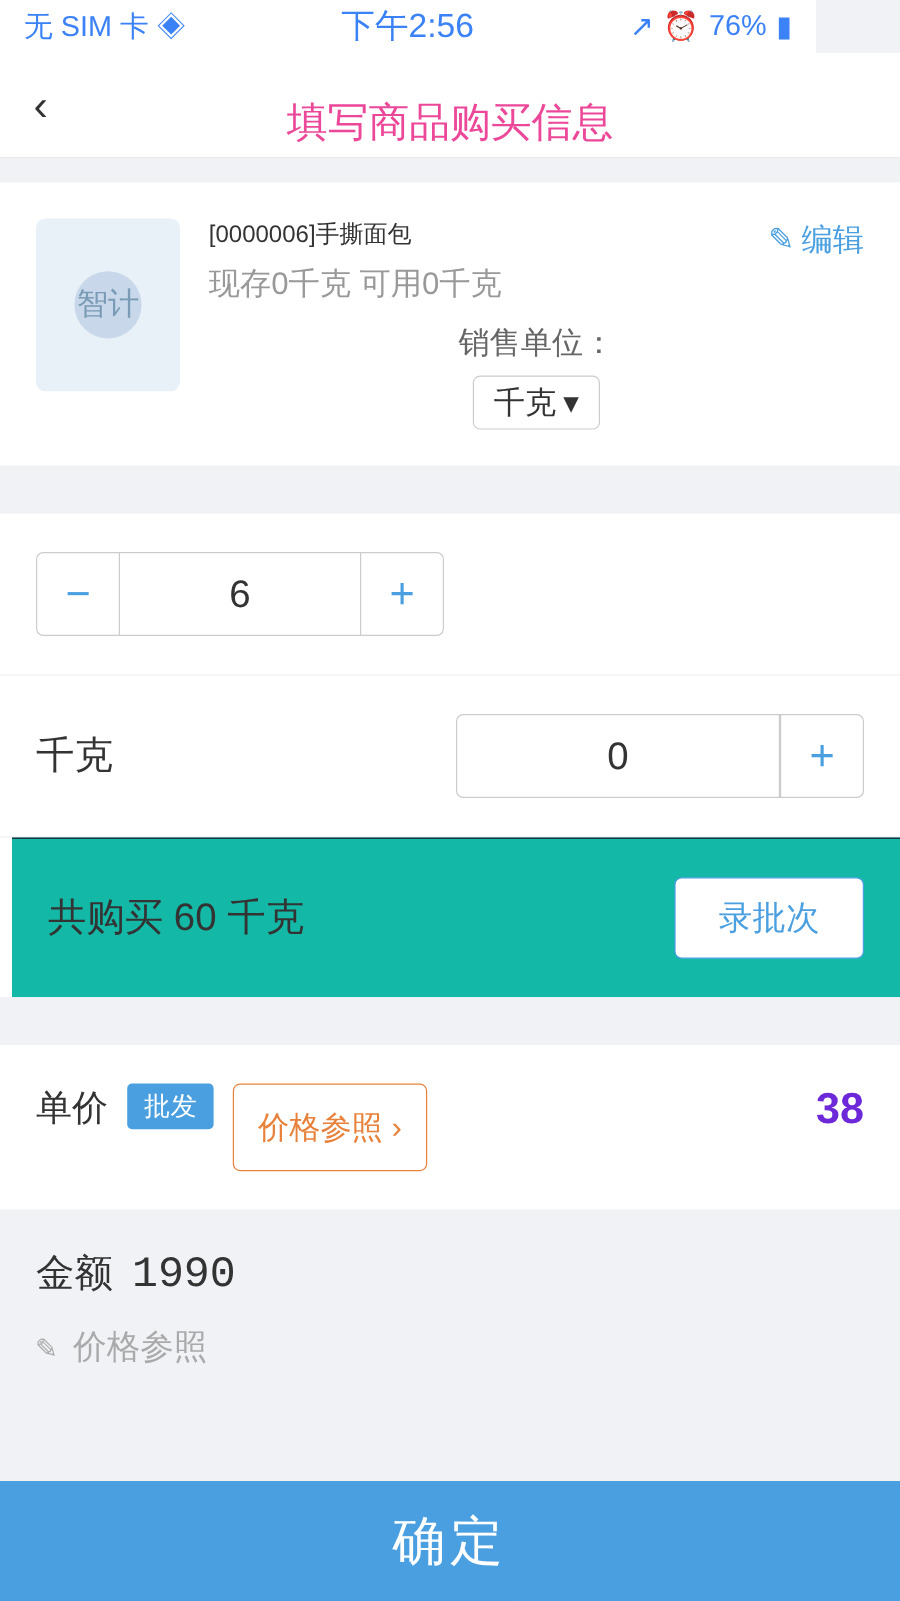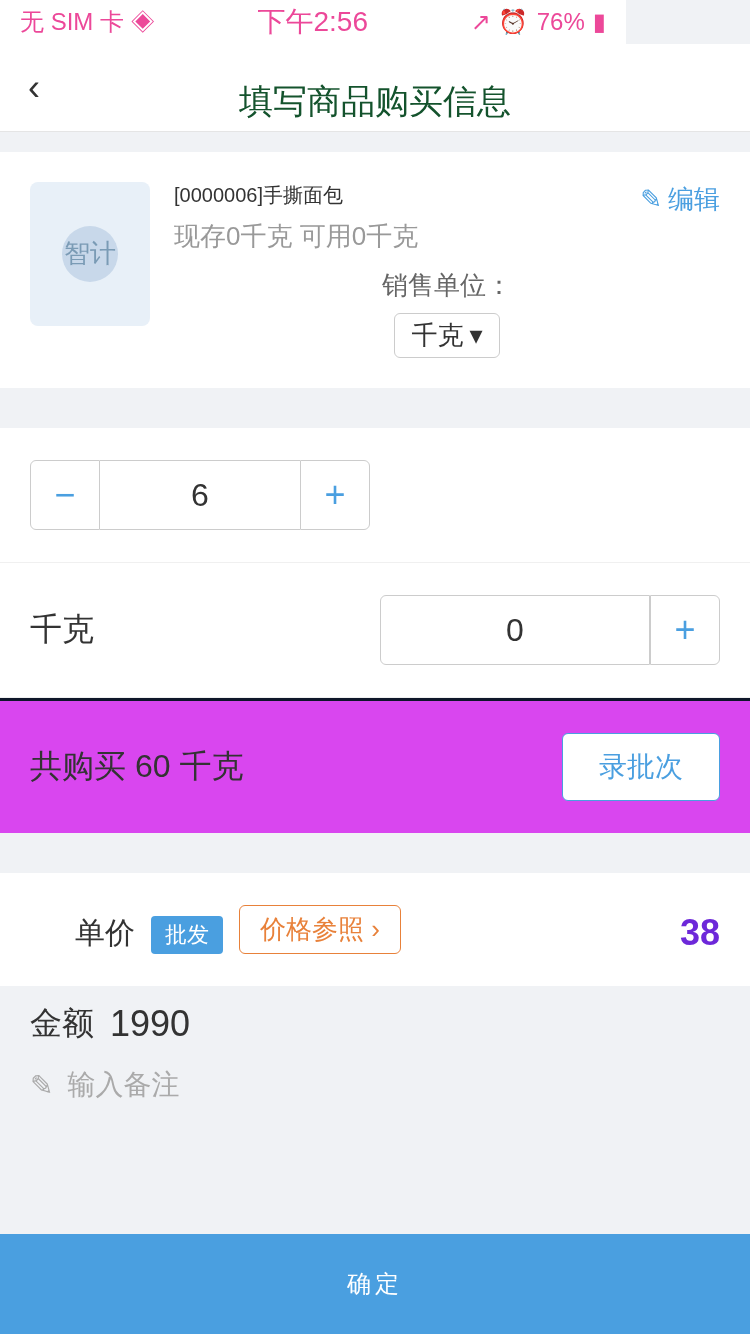--- a/index.html
+++ b/index.html
@@ -8,29 +8,29 @@
       width: 750px;
       min-height: 1334px;
       font-family: -apple-system, "PingFang SC", "Helvetica Neue", Arial, sans-serif;
       background: #f0f2f5;
       font-size: 28px;
       color: #333;
     }
 
     
     .status-bar {
-      width: 626px;
+      width: 680px;
       height: 44px;
       background: #fff;
       display: flex;
       align-items: center;
       justify-content: space-between;
       padding: 0 20px;
       font-size: 24px;
-      color: #ec4899;
+      color: #3b82f6;
     }
     .status-left { display: flex; align-items: center; gap: 10px; }
     .status-center { font-size: 28px; font-weight: 500; }
     .status-right { display: flex; align-items: center; gap: 8px; font-size: 24px; }
 
     
     .nav-bar {
       width: 750px;
       height: 88px;
       background: #fff;
@@ -43,21 +43,21 @@
     .nav-back {
       position: absolute;
       left: 28px;
       font-size: 36px;
       color: #333;
       cursor: pointer;
     }
     .nav-title {
       font-size: 34px;
       font-weight: 500;
-      color: #14532d;
+      color: #ec4899;
       margin-top: 28px;
     }
 
     
     .product-card {
       background: #fff;
       margin-top: 20px;
       padding: 30px;
       display: flex;
       align-items: flex-start;
@@ -182,22 +182,23 @@
       background: #fff;
       outline: none;
     }
 
     
     .summary-row {
       display: flex;
       align-items: center;
       justify-content: space-between;
       padding: 32px 30px;
-      background: #d946ef;
-      border-top: 3px solid #0f172a;
+      background: #14b8a6;
+      border-top: 1px solid #0f172a;
+      margin-left: 10px;
     }
     .summary-text {
       font-size: 32px;
       color: #333;
     }
     .batch-btn {
       border: 1.5px solid #4a9fe0;
       border-radius: 6px;
       padding: 14px 36px;
       font-size: 28px;
@@ -207,58 +208,58 @@
     }
 
     
     .price-section {
       background: #fff;
       margin-top: 20px;
       padding: 32px 30px;
     }
     .price-row {
       display: flex;
-      align-items: flex-end;
+      align-items: flex-start;
       gap: 16px;
-      margin-left: 45px;
     }
     .price-label {
       font-size: 30px;
       color: #333;
     }
     .price-tag {
       background: #4a9fe0;
       color: #fff;
       font-size: 22px;
       padding: 4px 14px;
       border-radius: 4px;
     }
     .price-ref-btn {
       border: 1.5px solid #e8813a;
       border-radius: 6px;
-      padding: 6px 20px;
+      padding: 18px 20px;
       font-size: 26px;
       color: #e8813a;
       background: #fff;
       cursor: pointer;
       display: flex;
       align-items: center;
       gap: 6px;
     }
     .price-value {
       margin-left: auto;
       font-size: 36px;
       color: #6d28d9;
       font-weight: 700;
     }
 
     
     .amount-section {
       background: #f0f2f5;
-      padding: 16px 30px 20px 30px;
+      padding: 32px 30px 20px 30px;
+      font-family: Liberation Mono, monospace;
     }
     .amount-row {
       display: flex;
       align-items: center;
       gap: 16px;
       margin-bottom: 20px;
     }
     .amount-label {
       font-size: 32px;
       color: #333;
@@ -278,21 +279,21 @@
 
     
     .confirm-btn {
       position: fixed;
       bottom: 0;
       left: 0;
       width: 750px;
       height: 100px;
       background: #4a9fe0;
       color: #fff;
-      font-size: 24px;
+      font-size: 44px;
       display: flex;
       align-items: center;
       justify-content: center;
       cursor: pointer;
       border: none;
       letter-spacing: 4px;
     }
 
     .divider {
       height: 20px;
@@ -381,17 +382,17 @@
   </div>
 </div>
 
 <div class="amount-section">
   <div class="amount-row">
     <span class="amount-label">金额</span>
     <span class="amount-value">1990</span>
   </div>
   <div class="remark-row">
     <span>✎</span>
-    <span>输入备注</span>
+    <span>价格参照</span>
   </div>
 </div>
 
 <button class="confirm-btn">确定</button>
 
 </body></html>

